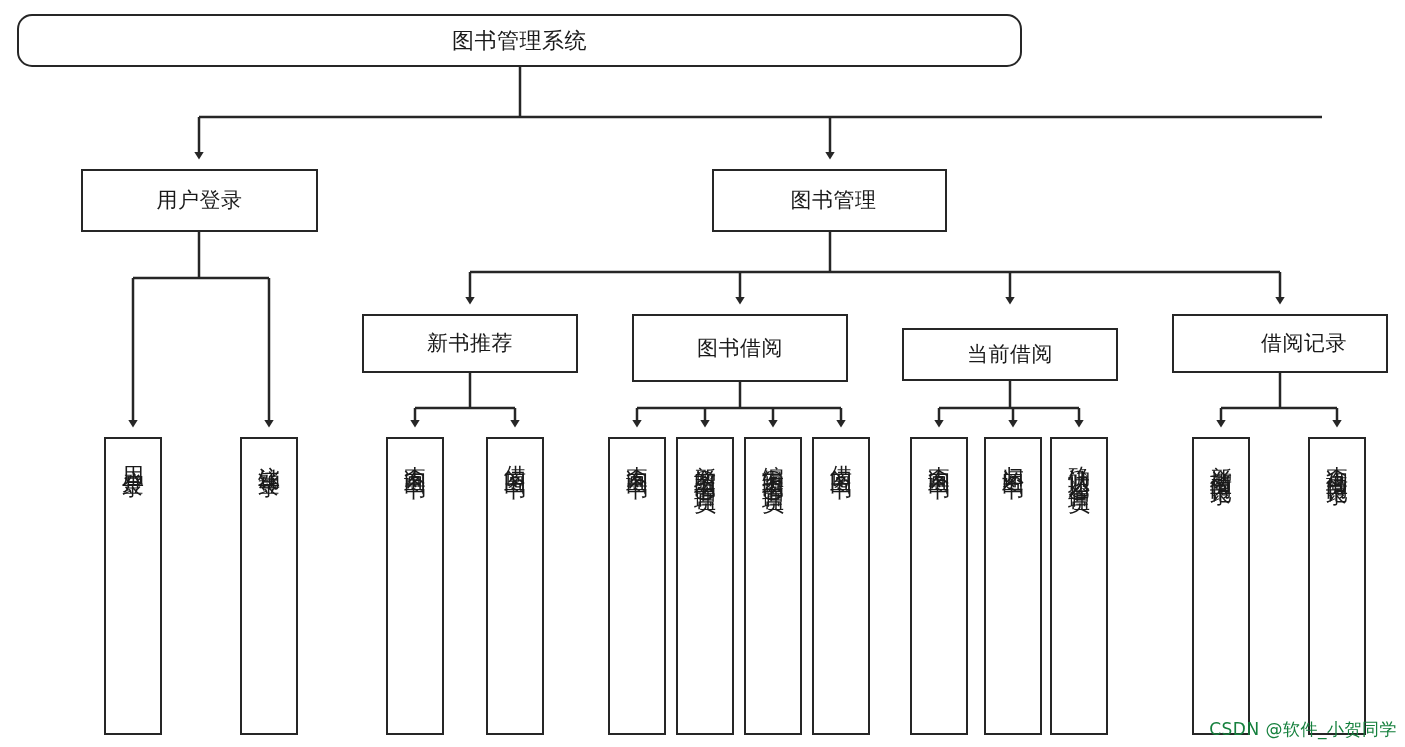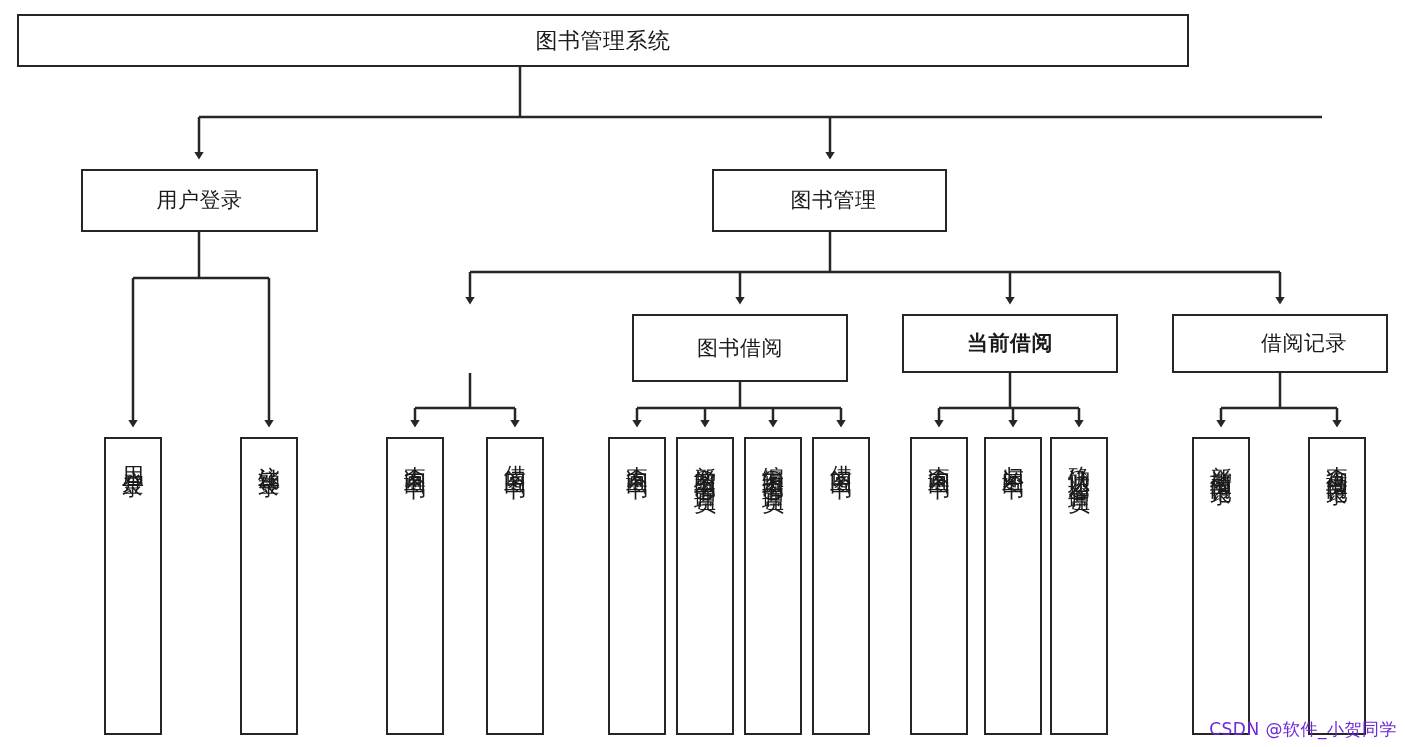--- a/index.html
+++ b/index.html
@@ -58,21 +58,21 @@
     font-size: 22px;
     letter-spacing: 4px;
     line-height: 1.0;
     margin: 0 auto;
   }
   #watermark {
     position: absolute;
     right: 8px;
     bottom: 6px;
     font-size: 17px;
-    color: #6d28d9;
+    color: #15803d;
     white-space: nowrap;
     letter-spacing: 0.5px;
   }
 </style>
 </head>
 <body>
 
 <div id="canvas">
 
   <svg id="wires" viewBox="0 0 1405 747" xmlns="http://www.w3.org/2000/svg">
@@ -118,35 +118,38 @@
       <path d="M1013,408 L1013,420" marker-end="url(#arrow)"></path>
       <path d="M1079,408 L1079,420" marker-end="url(#arrow)"></path>
 
       <path d="M1280,373 L1280,408"></path>
       <path d="M1221,408 L1337,408"></path>
       <path d="M1221,408 L1221,420" marker-end="url(#arrow)"></path>
       <path d="M1337,408 L1337,420" marker-end="url(#arrow)"></path>
     </g>
   </svg>
 
-  <div class="node horiz root" style="left: 17px; top: 14px; width: 1172px; height: 53px;">
+  <div class="node horiz root" style="left: 17px; top: 14px; width: 1005px; height: 53px; border-radius: 15px;">
     <span class="label">图书管理系统</span>
   </div>
 
   <div class="node horiz" style="left: 81px; top: 169px; width: 237px; height: 63px;">
     <span class="label">用户登录</span>
   </div>
   <div class="node horiz" style="left: 712px; top: 169px; width: 235px; height: 63px; padding-left: 8px;">
     <span class="label">图书管理</span>
   </div>
 
+  <div class="node horiz" style="left: 362px; top: 314px; width: 216px; height: 59px;">
+    <span class="label">新书推荐</span>
+  </div>
   <div class="node horiz" style="left: 632px; top: 314px; width: 216px; height: 68px;">
     <span class="label">图书借阅</span>
   </div>
-  <div class="node horiz" style="left: 902px; top: 314px; width: 216px; height: 59px; font-weight: bold;">
+  <div class="node horiz" style="left: 902px; top: 328px; width: 216px; height: 53px;">
     <span class="label">当前借阅</span>
   </div>
   <div class="node horiz" style="left: 1172px; top: 314px; width: 216px; height: 59px; padding-left: 48px;">
     <span class="label">借阅记录</span>
   </div>
 
   <div class="node leaf" style="left: 104px; top: 437px; width: 58px; height: 298px;">
     <span class="label">用户登录</span>
   </div>
   <div class="node leaf" style="left: 240px; top: 437px; width: 58px; height: 298px;">

